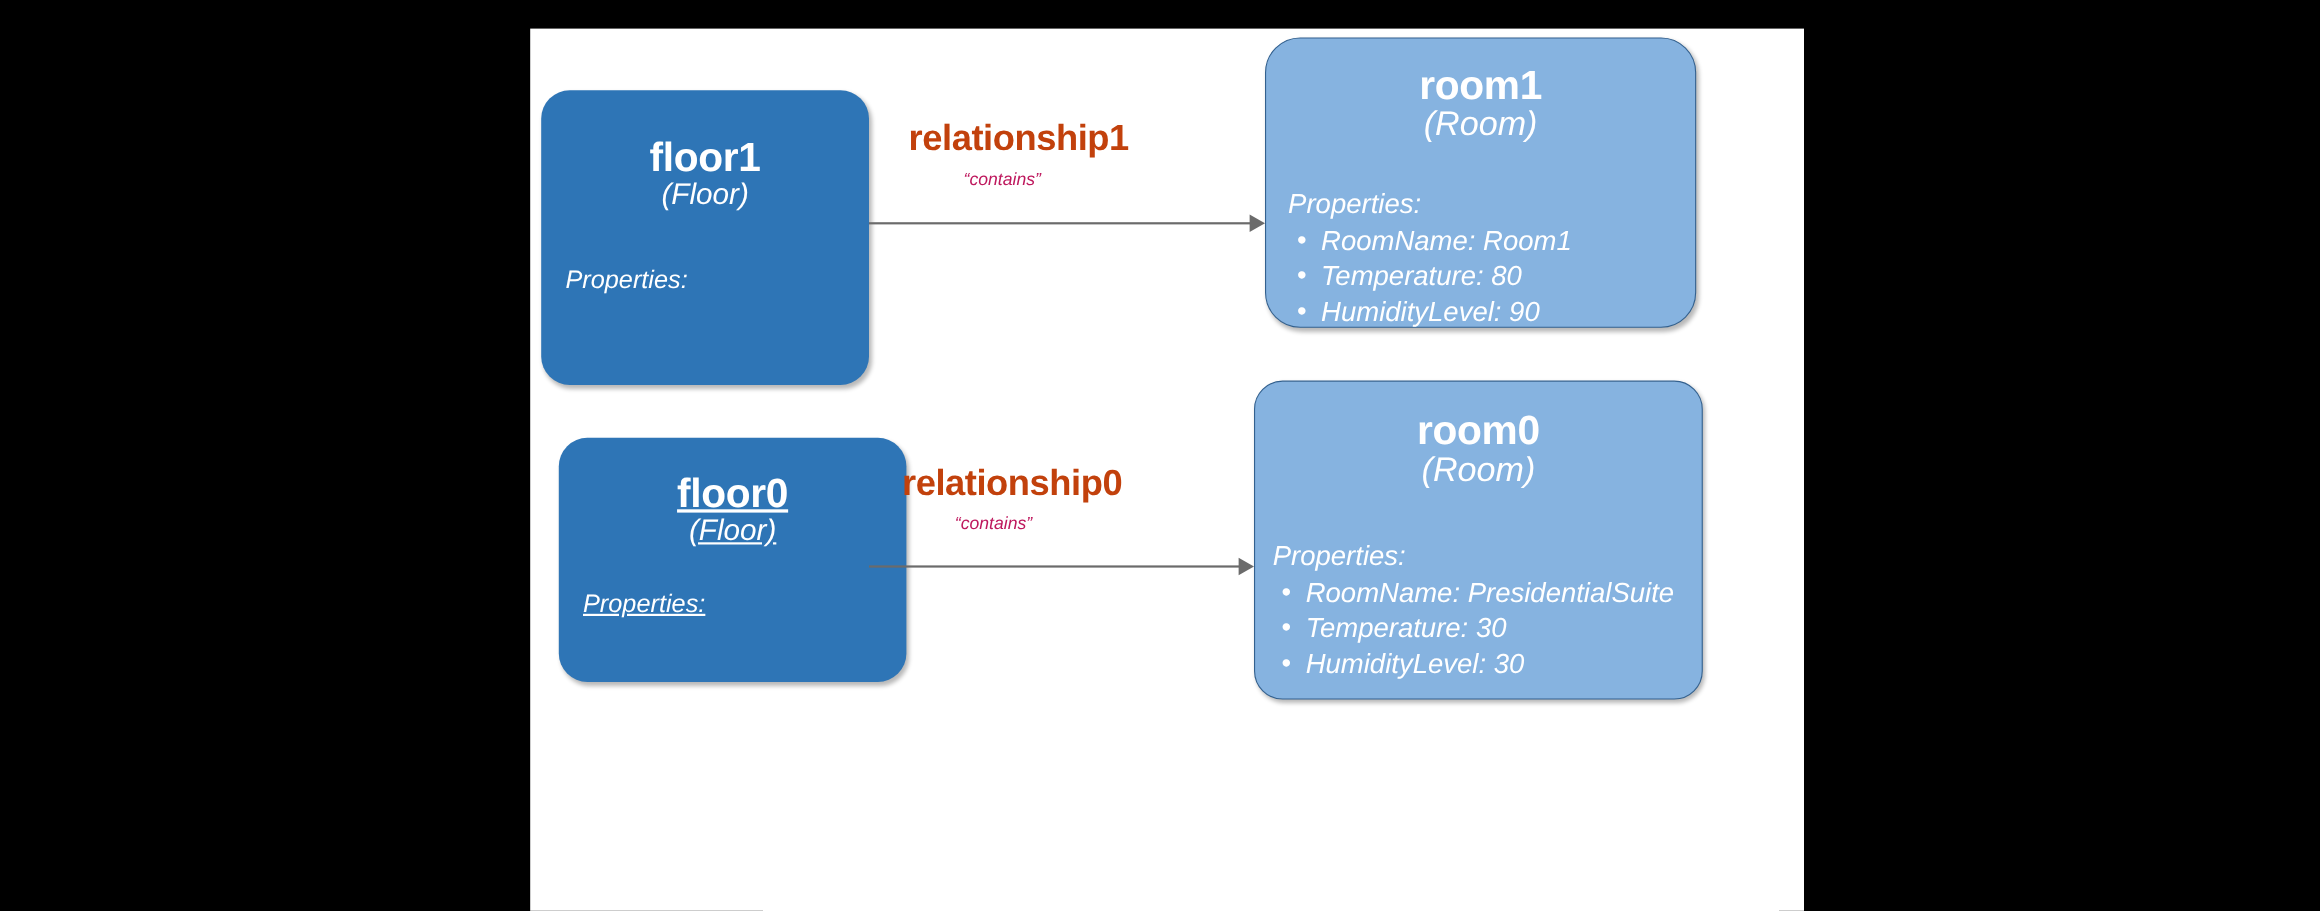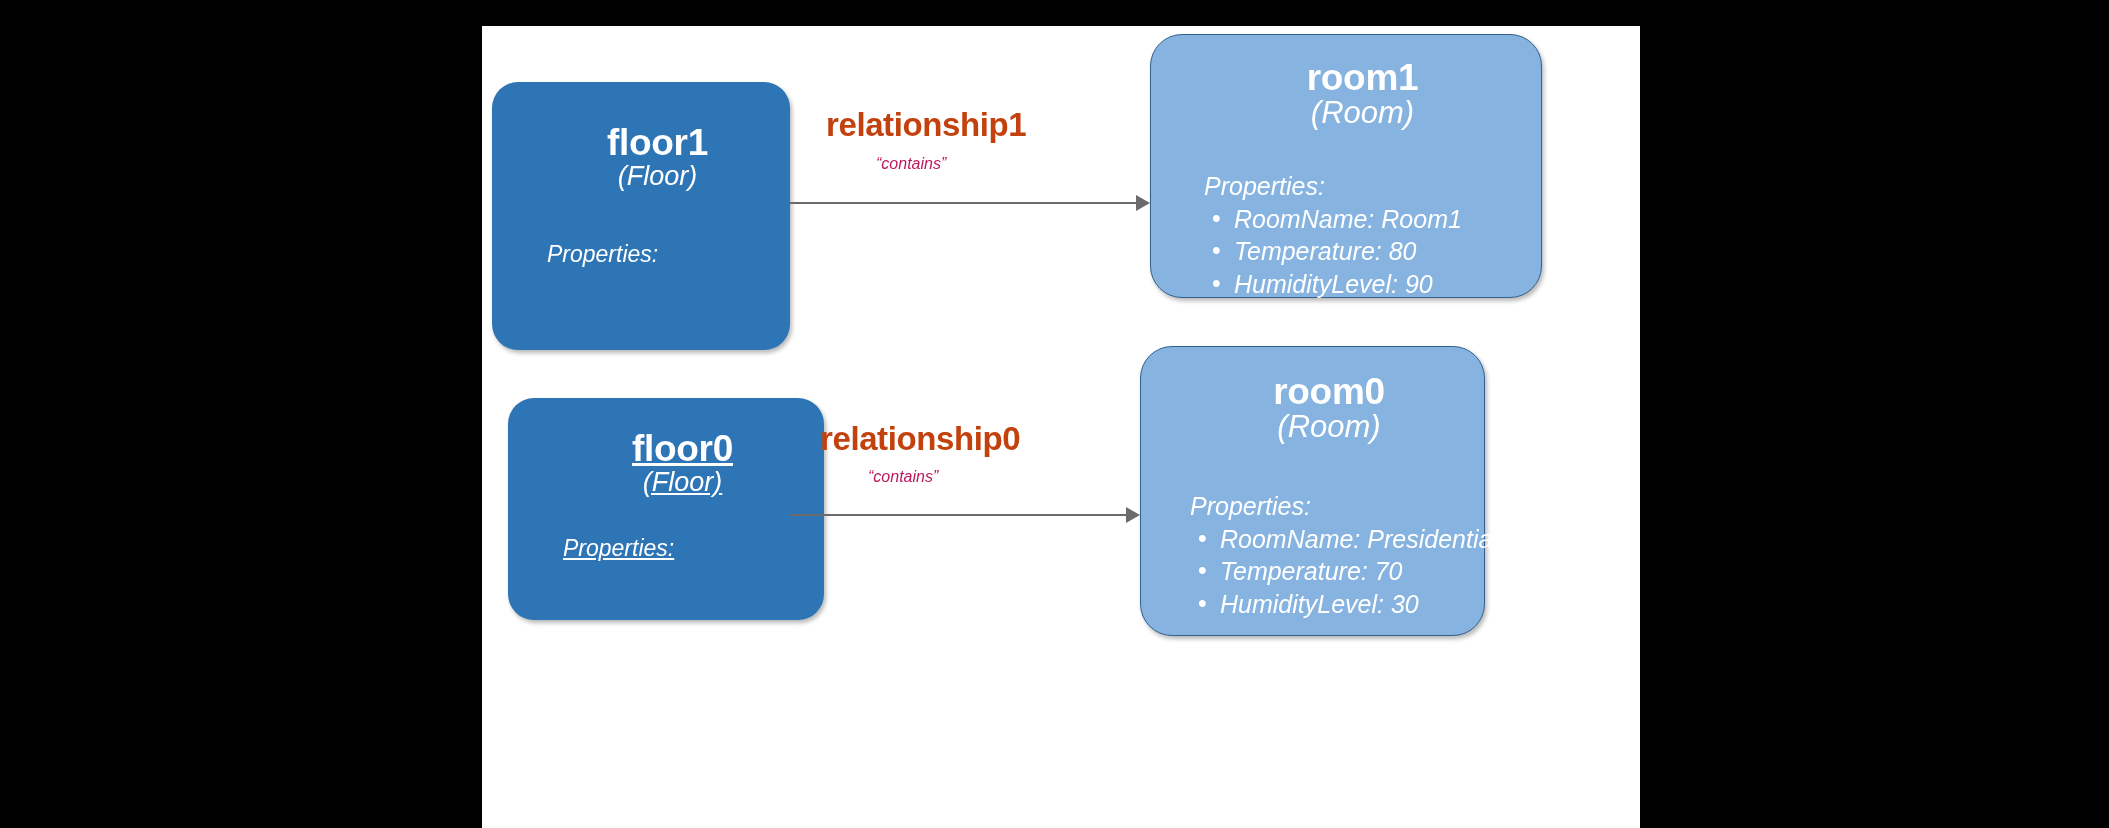--- a/index.html
+++ b/index.html
@@ -30,21 +30,20 @@
     height: 802px;
     background: #ffffff;
     overflow: hidden;
   }
 
   
   .node {
     position: absolute;
     box-sizing: border-box;
     color: #ffffff;
-    padding-left: 33px;
   }
   .node .node-title {
     font-weight: bold;
     text-align: center;
     line-height: 1.02;
     letter-spacing: -0.3px;
   }
   .node .node-type {
     font-style: italic;
     text-align: center;
@@ -139,21 +138,21 @@
   #edge1 { left: 308px; top: 56px; width: 362px; height: 130px; }
   #edge1 .edge-line { top: 120px; width: 348px; }
   #edge1 .edge-head { top: 113px; left: 346px; }
   #edge1 .edge-name { top: 24px;  left: 36px; }
   #edge1 .edge-kind { top: 73px;  left: 86px; }
 
   #floor0-node { left: 26px;  top: 372px; width: 316px; height: 222px; text-decoration: underline; }
   #floor0-node .node-title { margin-top: 32px; }
   #floor0-node .props-label{ margin-top: 40px; margin-left: 22px; }
 
-  #room0-node  { left: 658px; top: 320px; width: 345px; height: 290px; }
+  #room0-node  { left: 658px; top: 320px; width: 408px; height: 290px; border-radius: 26px; }
   #room0-node .node-title { margin-top: 26px; }
   #room0-node .props-label{ margin-top: 50px; margin-left: 16px; }
   #room0-node ul.props    { margin-top: 2px;  margin-left: 16px; }
 
   #edge0 { left: 308px; top: 372px; width: 352px; height: 130px; }
   #edge0 .edge-line { top: 116px; width: 338px; }
   #edge0 .edge-head { top: 109px; left: 336px; }
   #edge0 .edge-name { top: 22px;  left: 30px; }
   #edge0 .edge-kind { top: 70px;  left: 78px; }
 </style>
@@ -201,19 +200,19 @@
       <div class="edge-line"></div>
       <div class="edge-head"></div>
     </div>
 
     <div class="node room-node" id="room0-node">
       <div class="node-title">room0</div>
       <div class="node-type">(Room)</div>
       <div class="props-label">Properties:</div>
       <ul class="props">
           <li><span class="bullet">•</span><span>RoomName: PresidentialSuite</span></li>
-          <li><span class="bullet">•</span><span>Temperature: 70</span></li>
+          <li><span class="bullet">•</span><span>Temperature: 30</span></li>
           <li><span class="bullet">•</span><span>HumidityLevel: 30</span></li>
         </ul>
     </div>
 
   </div>
 </div>
 
 </body></html>

